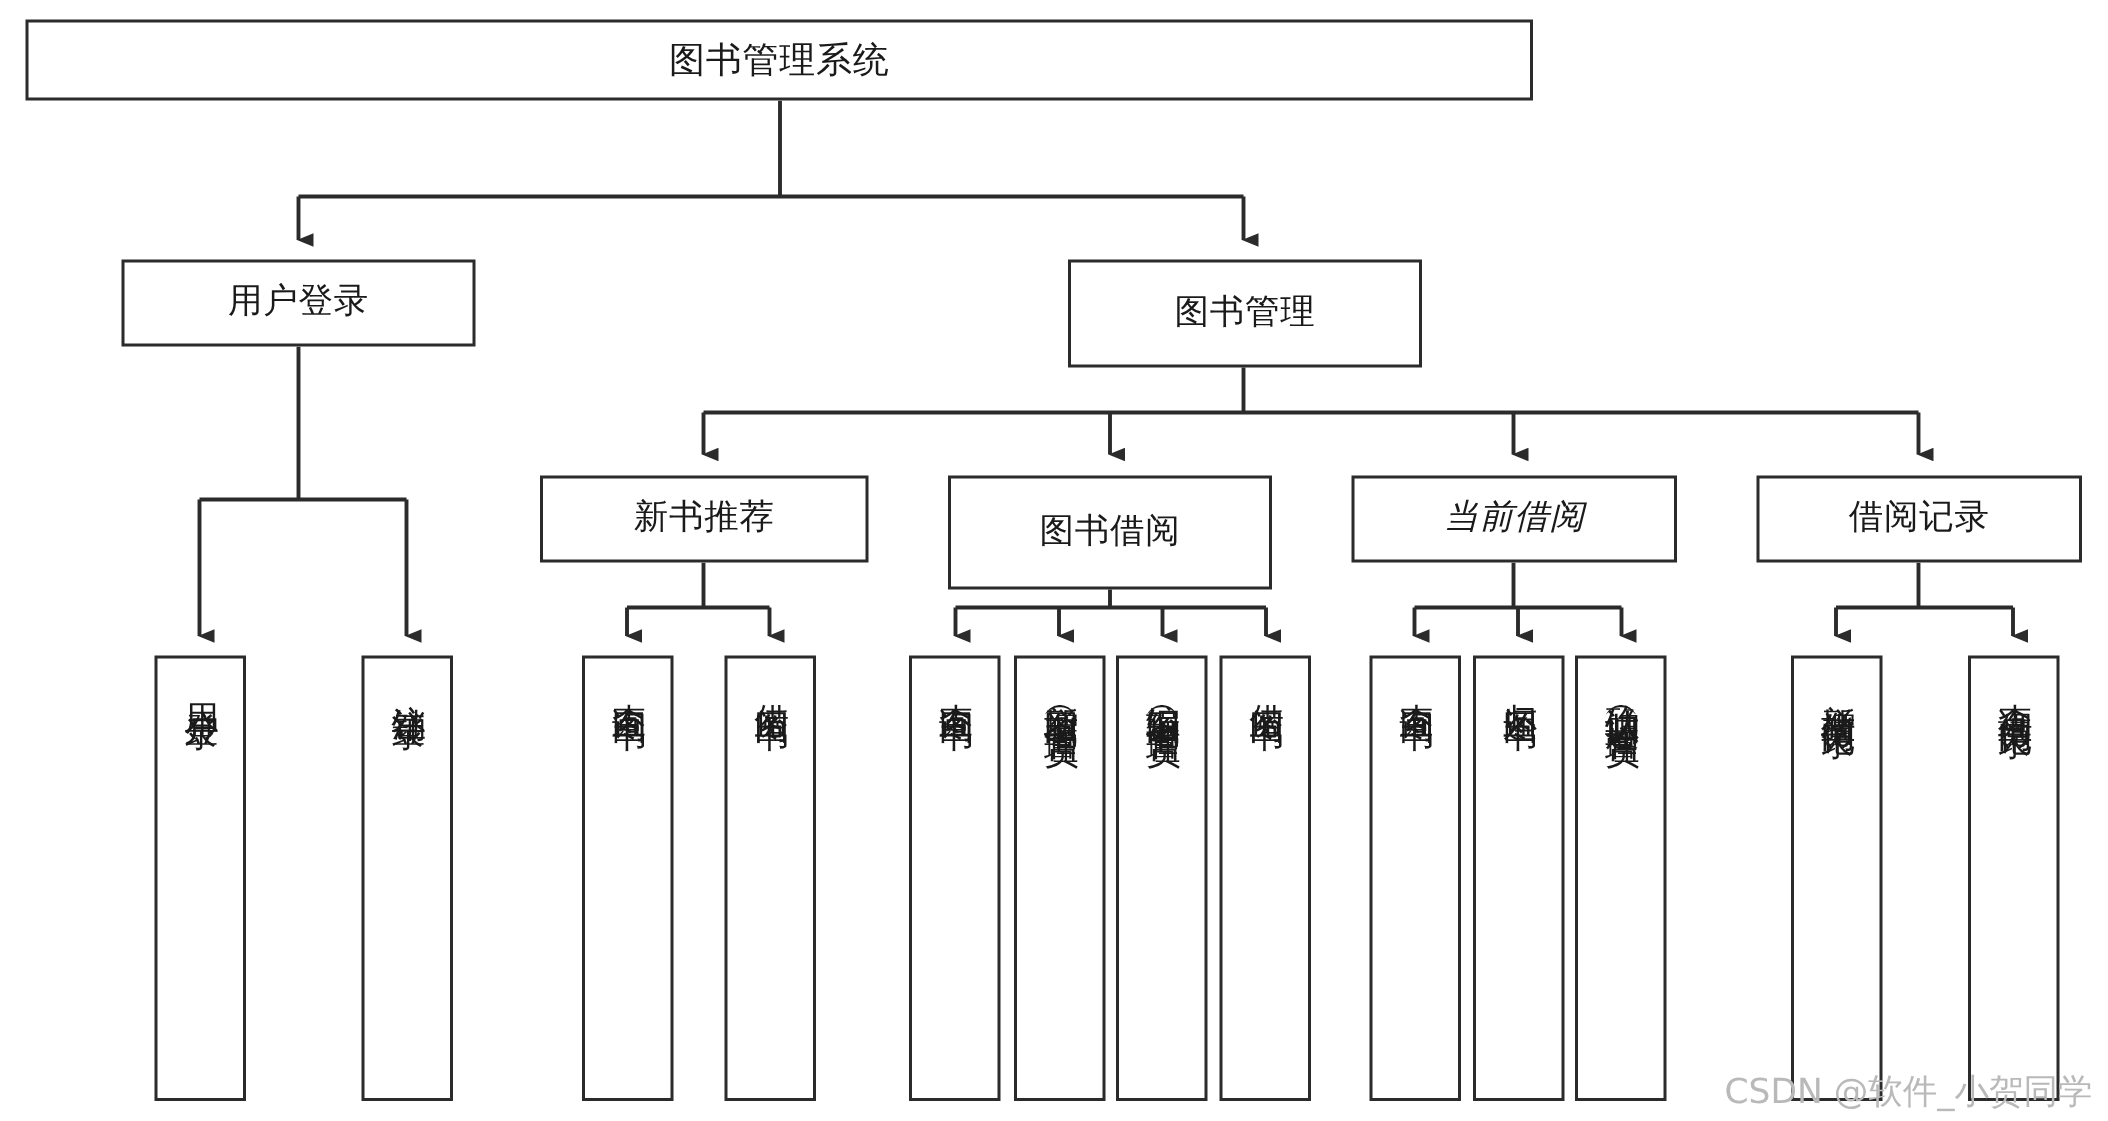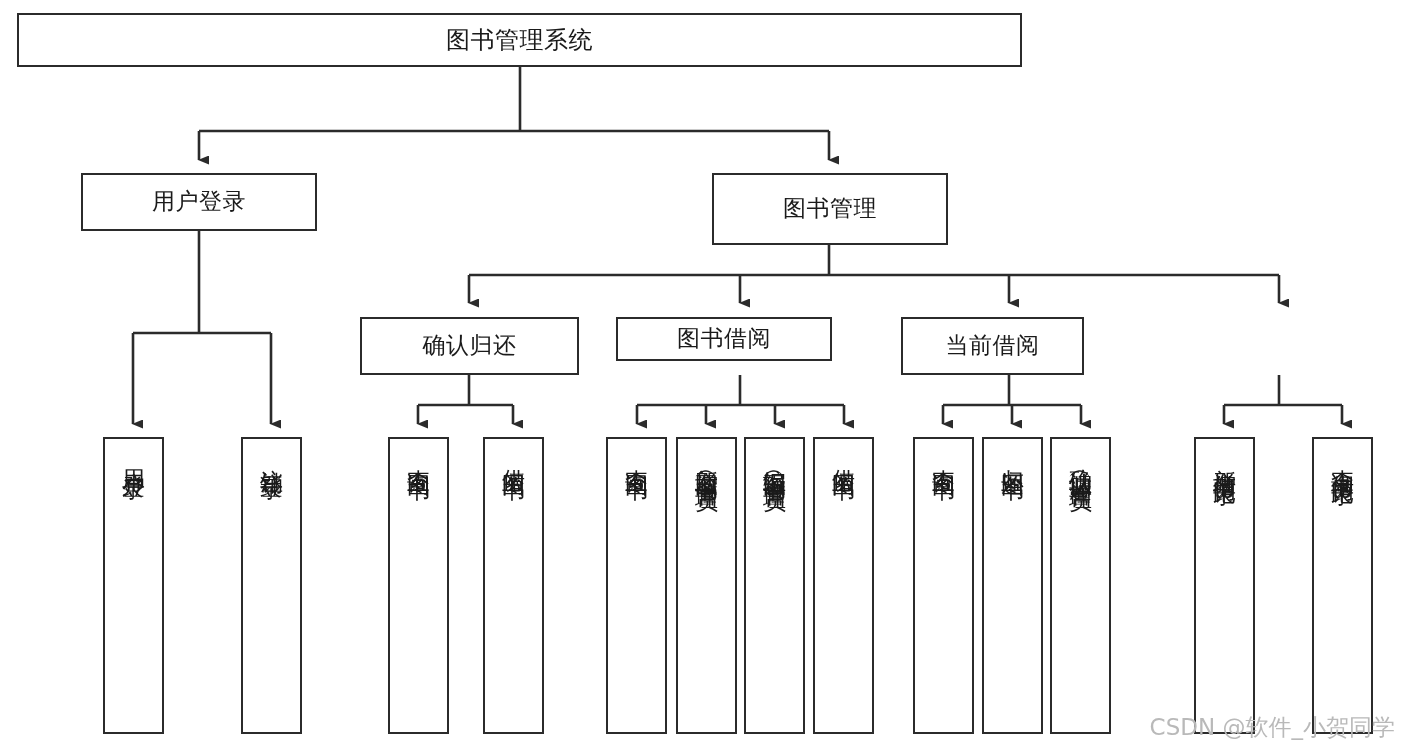--- a/index.html
+++ b/index.html
@@ -135,27 +135,30 @@
   </div>
 
   <div class="node horiz" style="left:81px; top:173px; width:236px; height:58px;">
     <span class="node-label">用户登录</span>
   </div>
   <div class="node horiz" style="left:712px; top:173px; width:236px; height:72px;">
     <span class="node-label">图书管理</span>
   </div>
 
   <div class="node horiz" style="left:360px; top:317px; width:219px; height:58px;">
-    <span class="node-label">确认归还</span>
-  </div>
-  <div class="node horiz" style="left:616px; top:317px; width:216px; height:44px;">
+    <span class="node-label">新书推荐</span>
+  </div>
+  <div class="node horiz" style="left:632px; top:317px; width:216px; height:76px;">
     <span class="node-label">图书借阅</span>
   </div>
-  <div class="node horiz" style="left:901px; top:317px; width:183px; height:58px;">
+  <div class="node horiz" style="left:901px; top:317px; width:217px; height:58px;font-style:italic;">
     <span class="node-label">当前借阅</span>
+  </div>
+  <div class="node horiz" style="left:1171px; top:317px; width:217px; height:58px;">
+    <span class="node-label">借阅记录</span>
   </div>
 
   <div class="node vert" style="left:103px; top:437px; width:61px; height:297px;">
     <span class="node-label">用户登录</span>
   </div>
   <div class="node vert" style="left:241px; top:437px; width:61px; height:297px;">
     <span class="node-label">注销登录</span>
   </div>
 
   <div class="node vert" style="left:388px; top:437px; width:61px; height:297px;">

